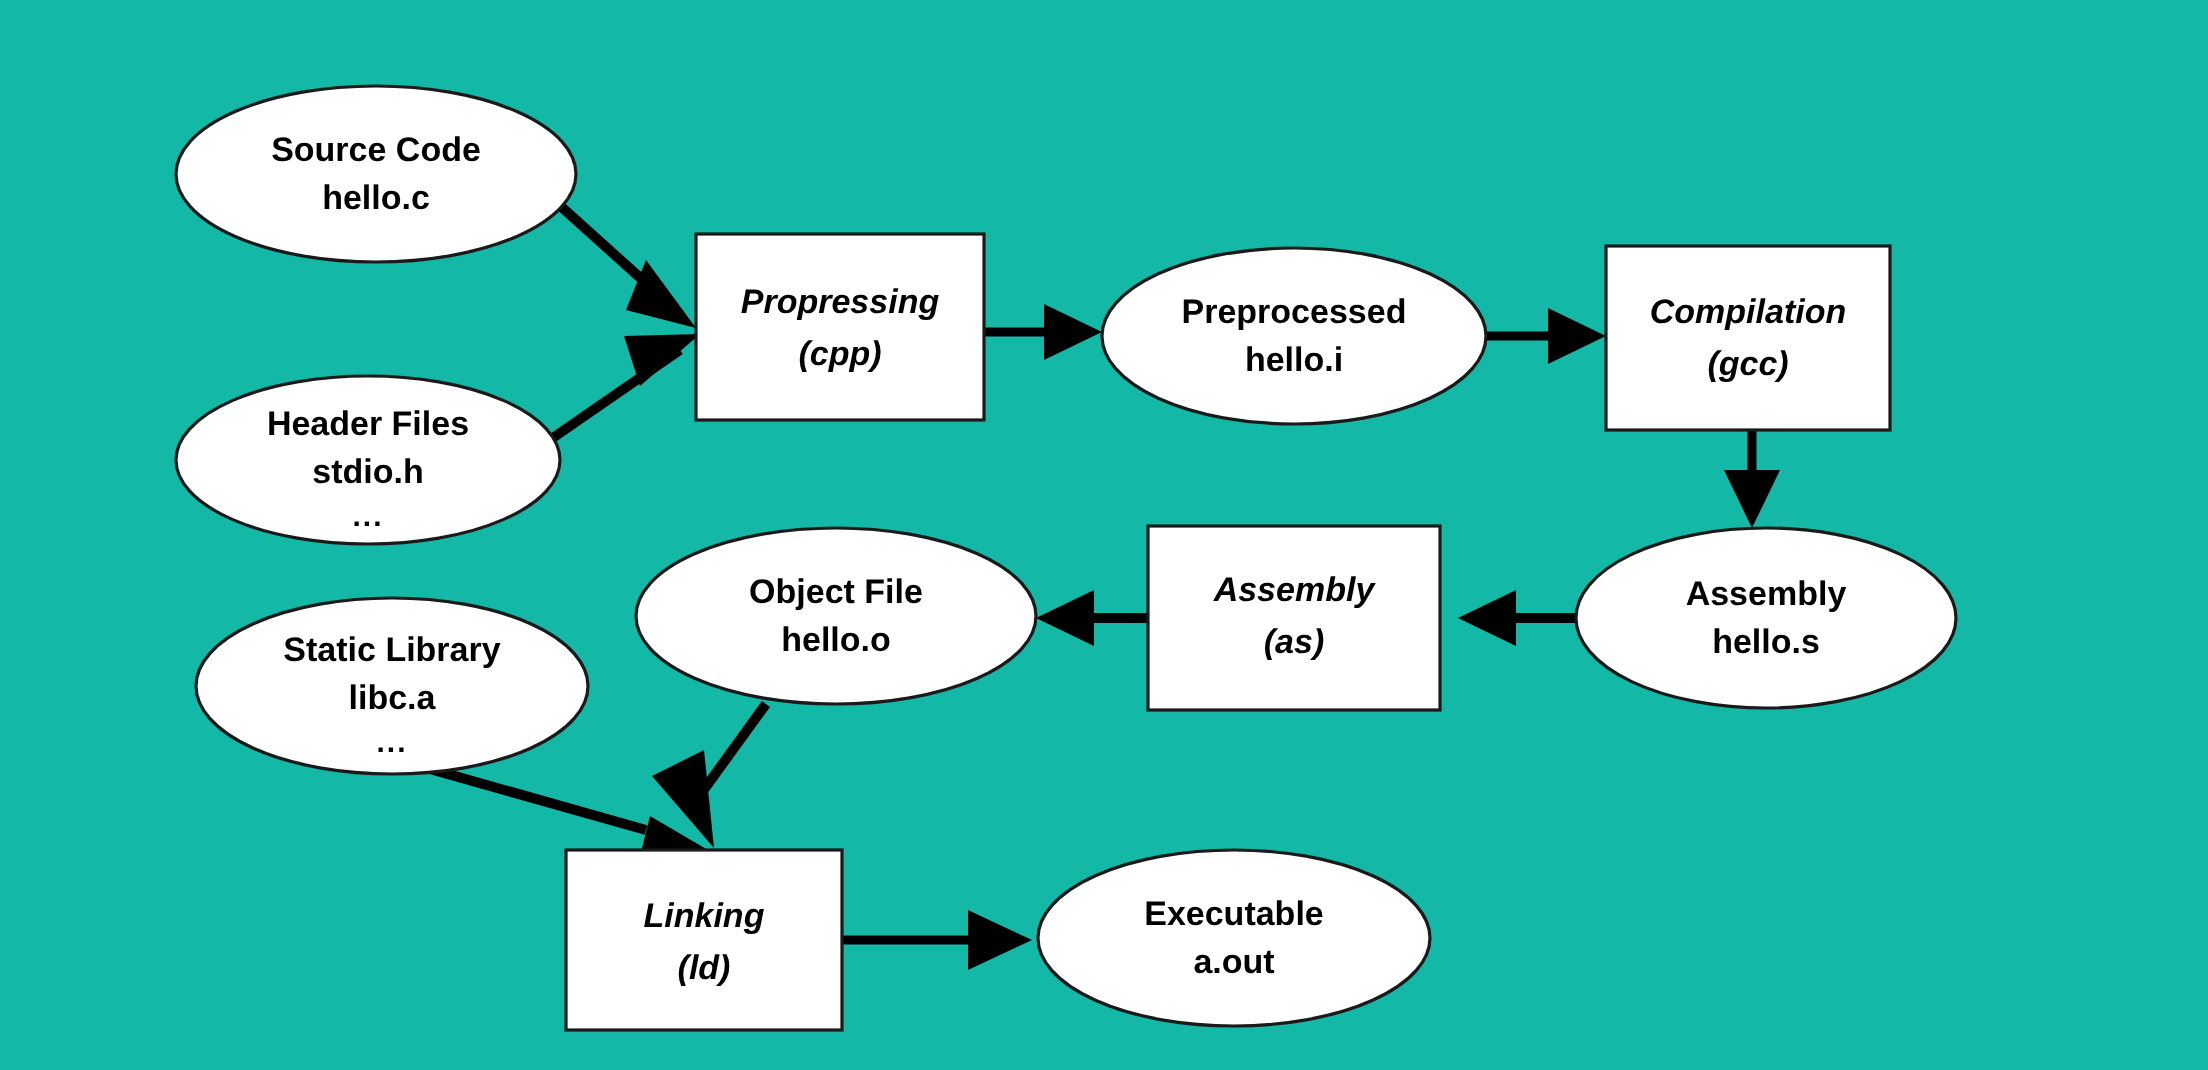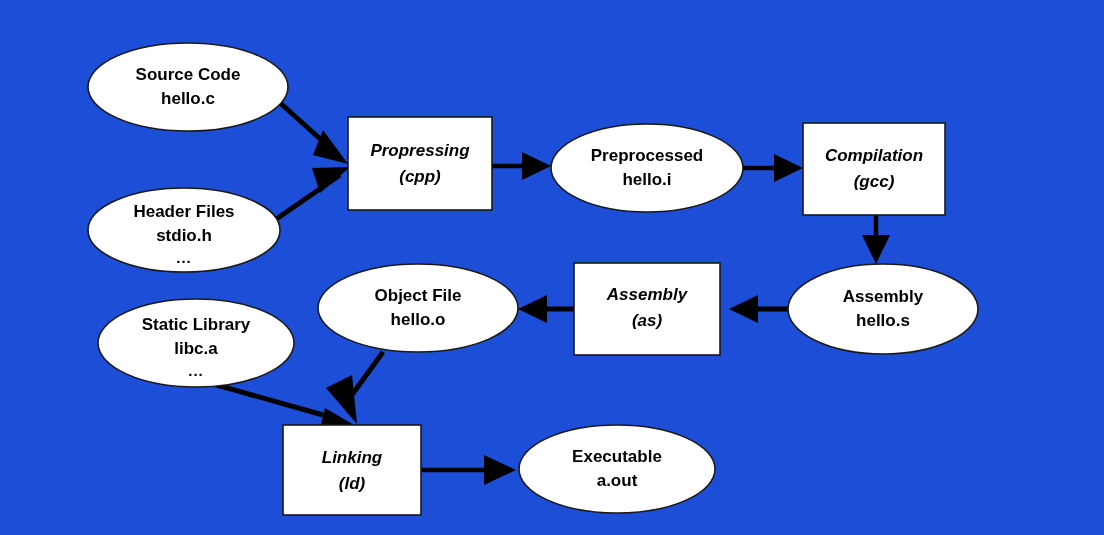--- a/index.html
+++ b/index.html
@@ -10,21 +10,21 @@
   body {
     width: 1104px;
     height: 535px;
     overflow: hidden;
     font-family: "Liberation Sans", sans-serif;
   }
   #diagram-root {
     position: relative;
     width: 1104px;
     height: 535px;
-    background: #1d4ed8;
+    background: #14b8a6;
   }
   svg#flow {
     display: block;
     width: 1104px;
     height: 535px;
   }
   .node-shape {
     fill: #ffffff;
     stroke: #1a1a1a;
     stroke-width: 1.6;

